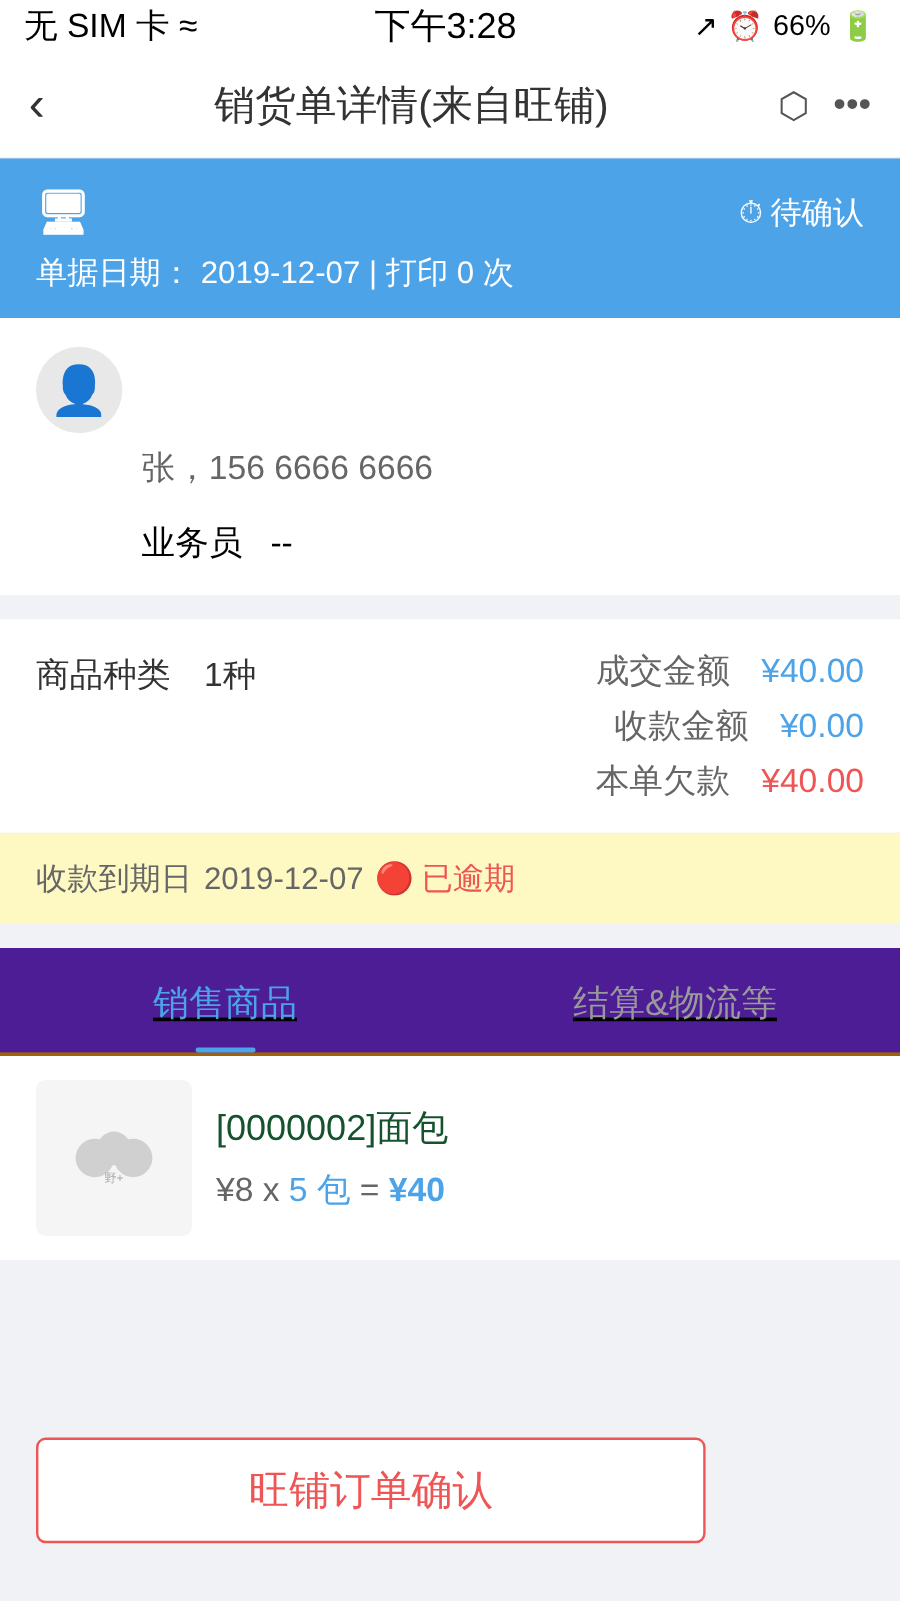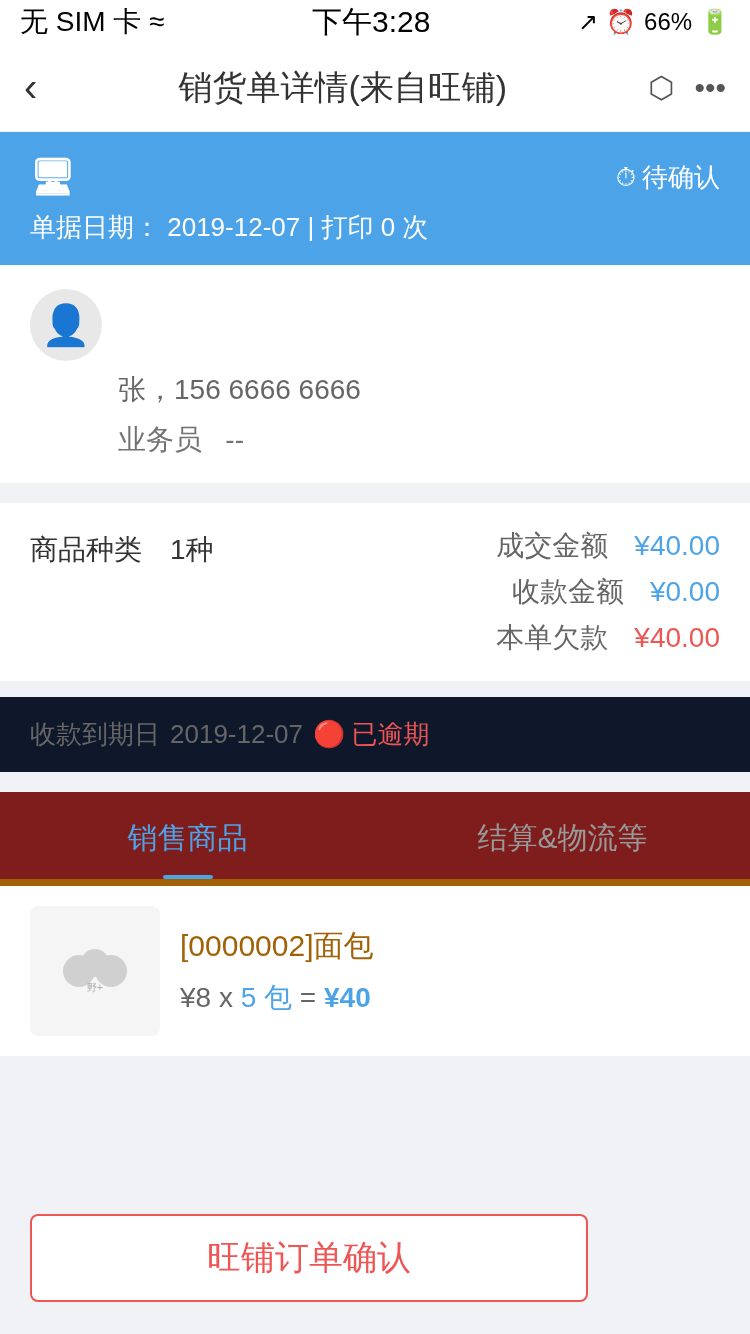--- a/index.html
+++ b/index.html
@@ -116,21 +116,21 @@
       margin-left: 88px;
       margin-bottom: 12px;
     }
     .customer-meta {
       display: flex;
       font-size: 28px;
       color: #666;
       margin-left: 88px;
       gap: 60px;
     }
-    .customer-meta span { color: #737373; }
+    .customer-meta span { color: #000000; margin-top: 13px; }
 
     
     .divider {
       height: 20px;
       background: #f0f2f5;
     }
 
     
     .summary-section {
       background: #fff;
@@ -162,43 +162,44 @@
       gap: 26px;
       align-items: center;
       font-size: 28px;
     }
     .amount-label { color: #666; }
     .amount-value-blue { color: #4da3e8; }
     .amount-value-red { color: #e55; }
 
     
     .duedate-section {
-      background: #0f172a;
+      background: #fef9c3;
       padding: 20px 30px;
-      margin-top: 15px;
+      margin-top: 0;
       display: flex;
       align-items: center;
       gap: 10px;
       font-size: 26px;
       color: #666;
       border-top: 1px solid #f0f2f5;
     }
     .overdue-badge {
       display: flex;
       align-items: center;
       gap: 6px;
       color: #e55;
       font-size: 26px;
     }
 
     
     .tabs-section {
-      background: #7f1d1d;
+      background: #4c1d95;
       margin-top: 20px;
-      border-bottom: 7px solid #a16207;
+      border-bottom: 3px solid #a16207;
+      text-decoration: underline;
     }
     .tabs-row {
       display: flex;
     }
     .tab-item {
       flex: 1;
       text-align: center;
       padding: 26px 0 20px;
       font-size: 30px;
       color: #999;
@@ -237,32 +238,32 @@
       background: #f5f5f5;
       border-radius: 8px;
       display: flex;
       align-items: center;
       justify-content: center;
       flex-shrink: 0;
       color: #ccc;
       font-size: 50px;
     }
     .product-info { flex: 1; }
-    .product-name { font-size: 30px; color: #a16207; margin-bottom: 12px; }
+    .product-name { font-size: 30px; color: #14532d; margin-bottom: 12px; }
     .product-price { font-size: 28px; color: #666; }
     .product-price .qty { color: #4da3e8; }
     .product-price .total { color: #4da3e8; font-weight: bold; }
 
     
     .bottom-area {
       position: fixed;
       bottom: 0;
       left: 0;
       width: 618px;
-      padding: 20px 30px 32px;
+      padding: 20px 30px 48px;
       background: #f0f2f5;
     }
     .confirm-btn {
       width: 100%;
       height: 88px;
       background: #fff;
       border: 2px solid #e55;
       border-radius: 8px;
       font-size: 34px;
       color: #e55;

